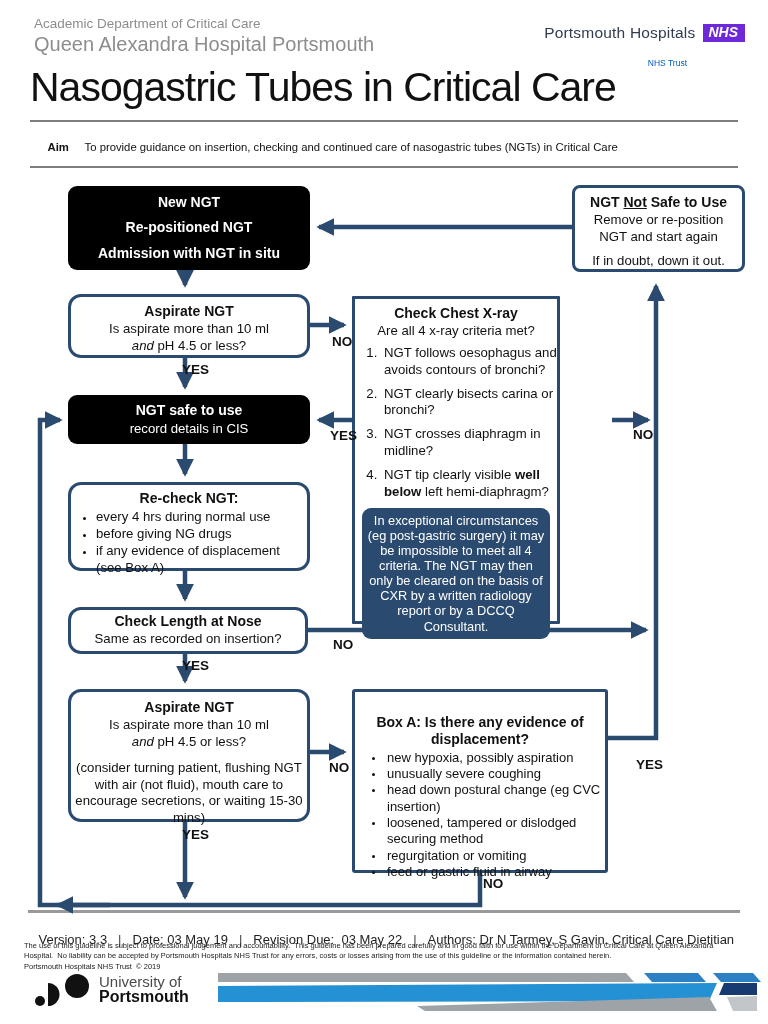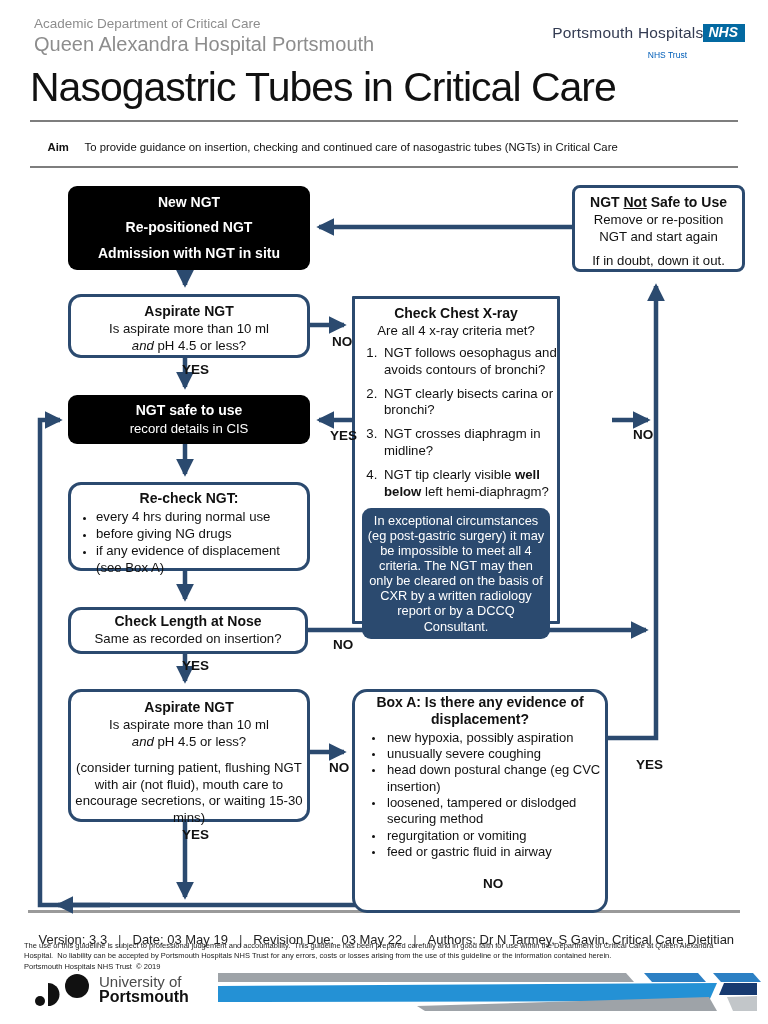--- a/index.html
+++ b/index.html
@@ -2,25 +2,25 @@
 <html><head>
 <meta charset="utf-8">
 <style>
   html,body{margin:0;padding:0;background:#e8e8e8;}
   .page{position:relative;width:768px;height:1024px;background:#ffffff;margin:0 auto;
         font-family:"Liberation Sans",sans-serif;color:#111;overflow:hidden;}
   
   .dept{position:absolute;left:34px;top:16px;font-size:13.5px;color:#8d8d8d;}
   .hosp{position:absolute;left:34px;top:33px;font-size:20px;color:#8d8d8d;}
   .nhs-block{position:absolute;right:23px;top:24px;text-align:right;}
-  .nhs-row{display:flex;align-items:flex-start;justify-content:flex-end;}
+  .nhs-row{display:flex;align-items:flex-start;gap:8px;justify-content:flex-end;}
   .trust-name{font-size:15.5px;color:#333b52;letter-spacing:.2px;}
-  .nhs-box{display:inline-block;background:#0369a1;color:#fff;font-style:italic;font-weight:bold;
+  .nhs-box{display:inline-block;background:#6d28d9;color:#fff;font-style:italic;font-weight:bold;
            font-size:14px;padding:1px 7px 2px 5px;line-height:15px;}
-  .nhs-trust{display:block;font-size:8.5px;color:#005EB8;margin-top:8px;margin-right:58px;}
+  .nhs-trust{display:block;font-size:8.5px;color:#005EB8;margin-top:16px;margin-right:58px;}
   .doc-title{position:absolute;left:30px;top:64px;font-size:41px;letter-spacing:-1px;color:#111;white-space:nowrap;}
   .rule{position:absolute;left:30px;width:708px;height:2px;background:#7e7e7e;}
   .rule1{top:120px;} .rule2{top:166px;}
   .meta-row{position:absolute;left:35px;font-size:11.3px;color:#111;white-space:pre-wrap;}
   .aim-row{top:129px;} .scope-row{top:145px;}
   .meta-label{font-weight:bold;display:inline-block;width:37px;}
   
   .arrows{position:absolute;left:0;top:0;z-index:1;pointer-events:none;}
   .fbox{position:absolute;z-index:2;box-sizing:border-box;text-align:center;line-height:1.28;}
   .fbox p{margin:0;}
@@ -42,21 +42,21 @@
   .recheck ul{margin:1px 0 0 1px;padding-left:24px;text-align:left;font-size:13.2px;}
   .recheck li{margin:0;}
   .chklen{left:68px;top:607px;width:240px;height:47px;display:flex;flex-direction:column;justify-content:center;}
   .asp2{left:68px;top:689px;width:242px;height:133px;padding-top:7px;}
   .asp2 .note{margin-top:9px;font-size:13.2px;}
   .xray{left:352px;top:296px;width:208px;height:328px;padding-top:6px;border-radius:1px;}
   .xray ol{margin:5px 0 0 0;padding-left:26px;text-align:left;font-size:13.2px;}
   .xray li{margin-bottom:7px;padding-left:3px;}
   .xnote{margin:2px 7px 0 7px;background:#2B4A6F;color:#fff;border-radius:9px;
          padding:5px 4px;font-size:12.8px;line-height:1.18;}
-  .boxa{left:352px;top:689px;width:256px;height:224px;padding-top:2px;border-radius:15px;}
+  .boxa{left:352px;top:689px;width:256px;height:184px;padding-top:22px;border-radius:3px;}
   .boxa .bt{line-height:1.2;}
   .boxa ul{margin:2px 0 0 0;padding-left:30px;text-align:left;font-size:13px;line-height:1.26;}
   .boxa li{margin:0;padding-left:2px;}
   .boxa li::marker{font-size:10px;}
   .recheck li::marker{font-size:11px;}
   .lbl{position:absolute;z-index:3;font-weight:bold;font-size:13.5px;color:#111;padding-left:16px;}
   
   .rule3{position:absolute;left:28px;top:910px;width:712px;height:2.5px;background:#9a9a9a;}
   .version-row{position:absolute;left:24px;top:917px;font-size:13px;color:#222;white-space:pre-wrap;}
   .version-row .sep{margin:0 11px;color:#444;}

